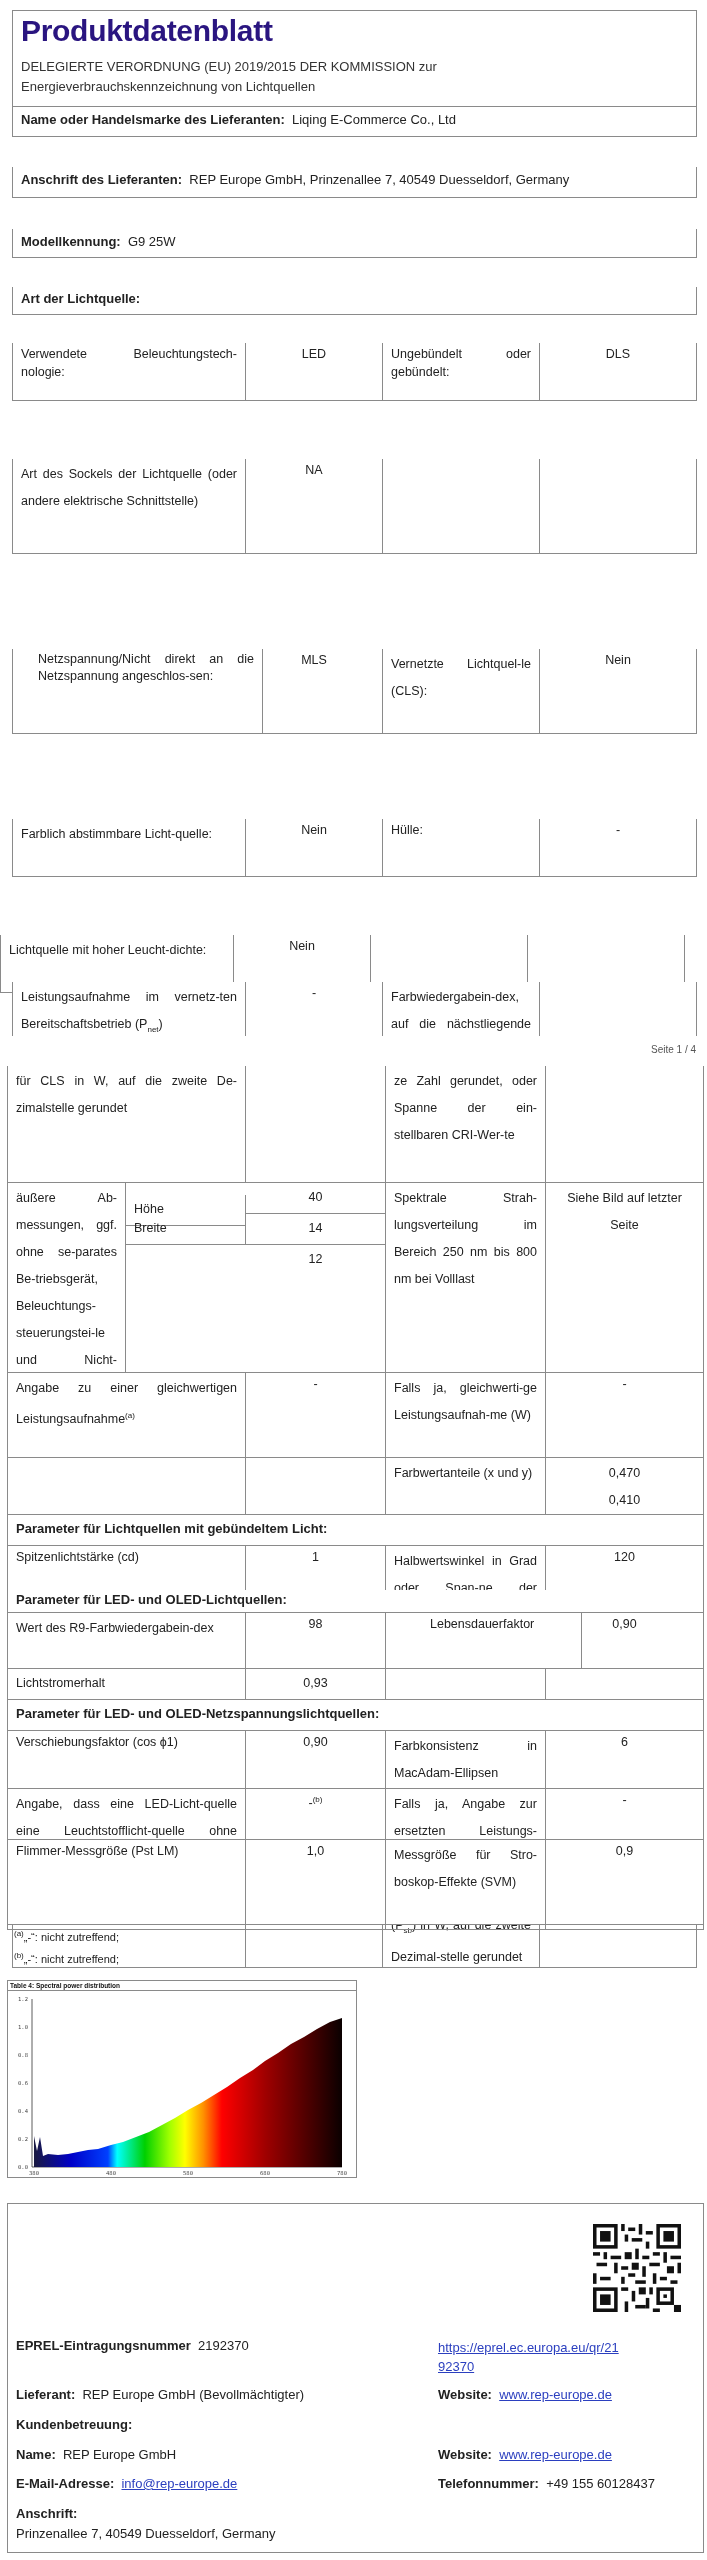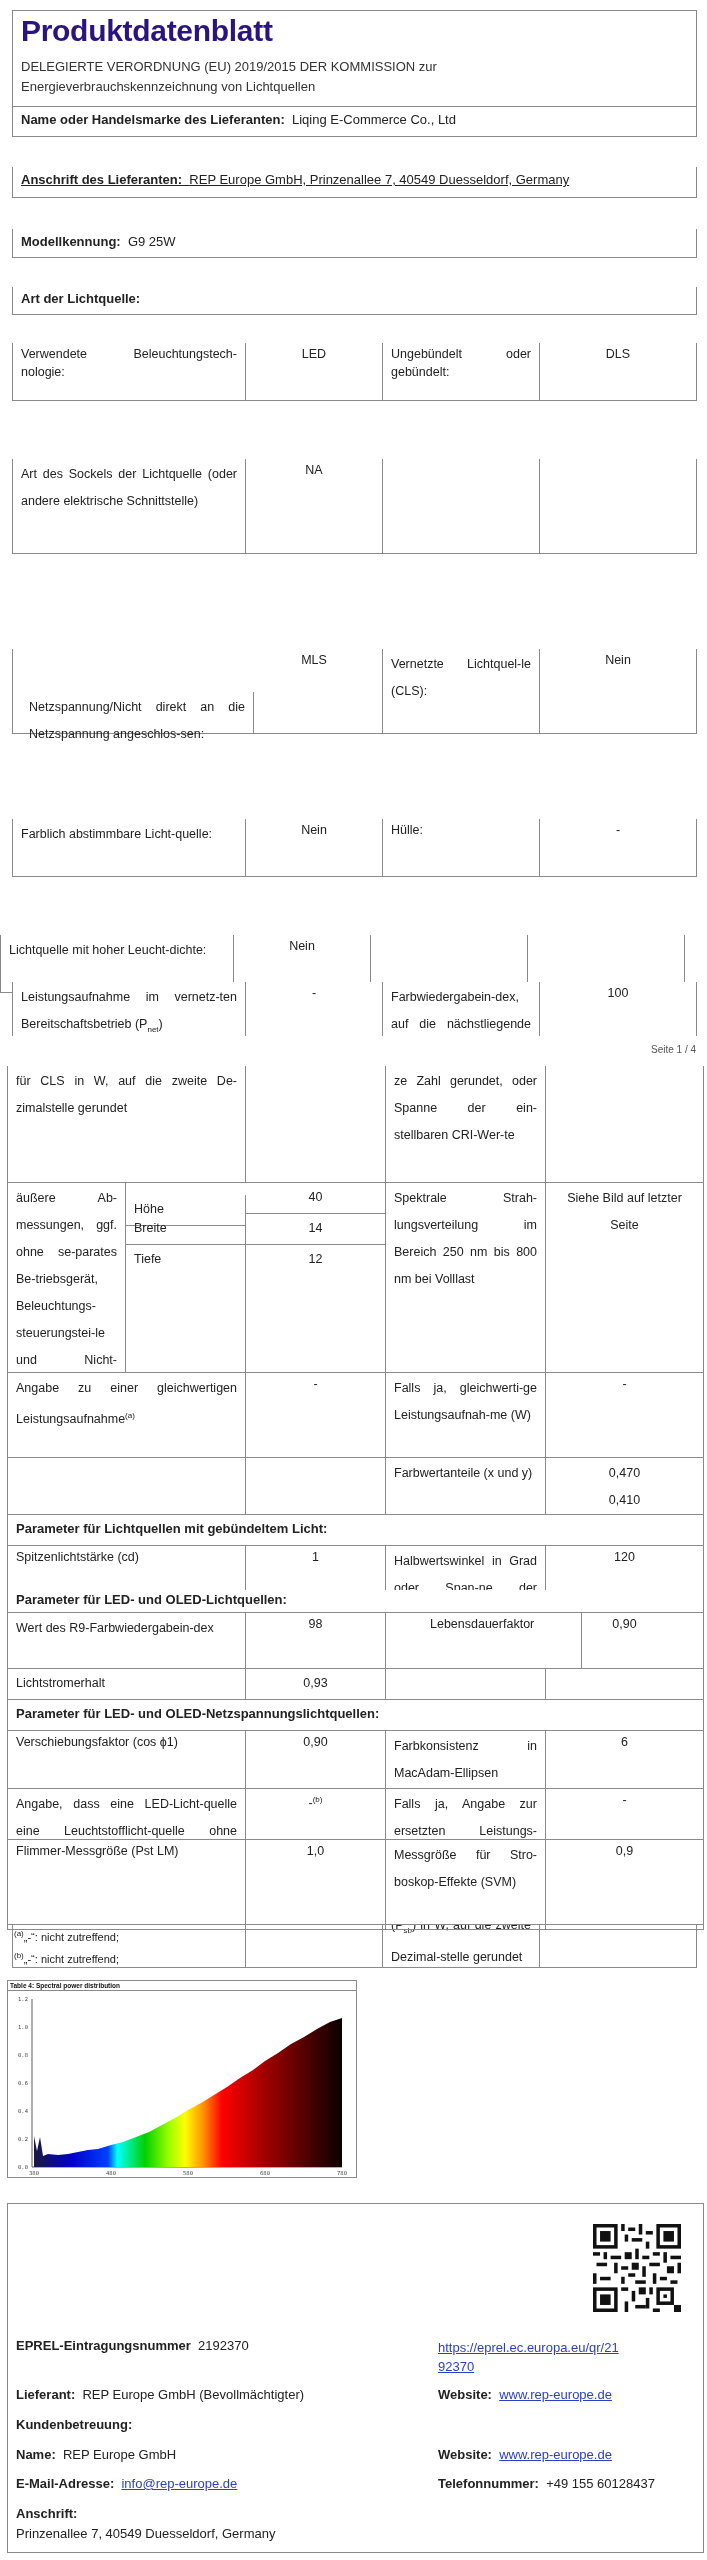--- a/index.html
+++ b/index.html
@@ -23,21 +23,21 @@
 <div class="abs box" style="left:12px;top:10px;width:685px;height:97px;padding:2px 8px;">
   <div class="title">Produktdatenblatt</div>
   <div class="subtitle" style="margin-top:8px;">DELEGIERTE VERORDNUNG (EU) 2019/2015 DER KOMMISSION zur</div>
   <div class="subtitle">Energieverbrauchskennzeichnung von Lichtquellen</div>
 </div>
 
 <div class="abs row" style="left:12px;top:107px;width:685px;height:30px;padding:5px 8px;font-size:13px;">
   <span class="bold">Name oder Handelsmarke des Lieferanten:</span>&nbsp;
   <span>Liqing E-Commerce Co., Ltd</span>
 </div>
-<div class="abs row" style="left:12px;top:137px;width:685px;height:31px;padding:5px 8px;font-size:13px;text-decoration:underline;">
+<div class="abs row" style="left:12px;top:137px;width:685px;height:31px;padding:5px 8px;font-size:13px;">
   <span class="bold">Anschrift des Lieferanten:</span>&nbsp;
   <span>REP Europe GmbH, Prinzenallee 7, 40549 Duesseldorf, Germany</span>
 </div>
 <div class="abs row" style="left:12px;top:168px;width:685px;height:29px;padding:5px 8px;font-size:13px;">
   <span class="bold">Modellkennung:</span>&nbsp;
   <span>G9 25W</span>
 </div>
 <div class="abs row" style="left:12px;top:197px;width:685px;height:28px;padding:4px 8px;font-size:13px;">
   <span class="bold">Art der Lichtquelle:</span>
 </div>
@@ -48,21 +48,21 @@
   <div class="cell" style="left:370px;width:157px;">Ungebündelt oder gebündelt:</div>
   <div class="cell center last" style="left:527px;width:156px;">DLS</div>
 </div>
 <div class="abs row" style="left:12px;top:283px;width:685px;height:95px;">
   <div class="cell" style="left:0;width:233px;line-height:27px;">Art des Sockels der Lichtquelle (oder andere elektrische Schnittstelle)</div>
   <div class="cell center" style="left:233px;width:137px;">NA</div>
   <div class="cell" style="left:370px;width:157px;"></div>
   <div class="cell center last" style="left:527px;width:156px;"></div>
 </div>
 <div class="abs row" style="left:12px;top:378px;width:685px;height:85px;">
-  <div class="cell" style="left:8px;width:233px;line-height:27px;margin-top:43px;">Netzspannung/Nicht direkt an die Netzspannung angeschlos-sen:</div>
+  <div class="cell" style="left:17px;width:233px;line-height:17px;">Netzspannung/Nicht direkt an die Netzspannung angeschlos-sen:</div>
   <div class="cell center" style="left:233px;width:137px;">MLS</div>
   <div class="cell" style="left:370px;width:157px;line-height:27px;">Vernetzte Lichtquel-le (CLS):</div>
   <div class="cell center last" style="left:527px;width:156px;">Nein</div>
 </div>
 <div class="abs row" style="left:12px;top:463px;width:685px;height:58px;">
   <div class="cell" style="left:0;width:233px;line-height:27px;">Farblich abstimmbare Licht-quelle:</div>
   <div class="cell center" style="left:233px;width:137px;">Nein</div>
   <div class="cell" style="left:370px;width:157px;">Hülle:</div>
   <div class="cell center last" style="left:527px;width:156px;">-</div>
 </div>
@@ -115,40 +115,38 @@
 <div class="abs row" style="left:12px;top:870px;width:685px;height:112px;background:#fff;">
   <div class="cell" style="left:0;width:233px;line-height:27px;"><span>Leistungsaufnahme im Ein-Zu-stand (P</span><sub>on</sub><span>) in W</span></div>
   <div class="cell center" style="left:233px;width:137px;">25,0</div>
   <div class="cell" style="left:370px;width:157px;line-height:27px;"><span>Leistungsaufnahme im Bereitschaftszu-stand (P</span><sub>sb</sub><span>) in W, auf die zweite Dezimal-stelle gerundet</span></div>
   <div class="cell center last" style="left:527px;width:156px;">-</div>
 </div>
 <div class="abs" style="left:12px;top:982px;width:685px;height:54px;border-left:1px solid #8a8a8a;border-right:1px solid #8a8a8a;background:#fff;">
   <div class="cell" style="left:0;width:233px;line-height:27px;"><span>Leistungsaufnahme im vernetz-ten Bereitschaftsbetrieb (P</span><sub>net</sub><span>)</span></div>
   <div class="cell center" style="left:233px;width:137px;">-</div>
   <div class="cell" style="left:370px;width:157px;line-height:27px;overflow:hidden;">Farbwiedergabein-dex, auf die nächstliegende gan-</div>
-  <div class="cell center last" style="left:527px;width:156px;">100</div>
 </div>
 
 <div class="abs" style="left:0;top:1036px;width:707px;height:30px;background:#fff;"></div>
 <div class="abs" style="left:600px;top:1044px;width:96px;text-align:right;font-size:10px;color:#555;">Seite 1 / 4</div>
 
 <div class="abs" style="left:7px;top:1066px;width:697px;height:117px;border-left:1px solid #8a8a8a;border-right:1px solid #8a8a8a;border-bottom:1px solid #8a8a8a;background:#fff;">
   <div class="cell" style="left:0;width:238px;line-height:27px;">für CLS in W, auf die zweite De-zimalstelle gerundet</div>
   <div class="cell center" style="left:238px;width:140px;"></div>
   <div class="cell" style="left:378px;width:160px;line-height:27px;">ze Zahl gerundet, oder Spanne der ein-stellbaren CRI-Wer-te</div>
   <div class="cell center last" style="left:538px;width:157px;"></div>
 </div>
 
 <div class="abs" style="left:7px;top:1183px;width:697px;height:190px;border-left:1px solid #8a8a8a;border-right:1px solid #8a8a8a;border-bottom:1px solid #8a8a8a;background:#fff;">
   <div class="cell" style="left:0;width:118px;line-height:27px;">äußere Ab-messungen, ggf. ohne se-parates Be-triebsgerät, Beleuchtungs-steuerungstei-le und Nicht-Beleuchtungs-teile (Millime-ter)</div>
   <div class="cell" style="left:118px;width:120px;top:12px;bottom:auto;height:31px;border-bottom:1px solid #8a8a8a;padding-top:5px;">Höhe</div>
   <div class="cell center" style="left:238px;width:140px;top:0;bottom:auto;height:31px;border-bottom:1px solid #8a8a8a;padding-top:5px;">40</div>
   <div class="cell" style="left:118px;width:120px;top:31px;bottom:auto;height:31px;border-bottom:1px solid #8a8a8a;padding-top:5px;">Breite</div>
   <div class="cell center" style="left:238px;width:140px;top:31px;bottom:auto;height:31px;border-bottom:1px solid #8a8a8a;padding-top:5px;">14</div>
-  <div class="cell" style="left:118px;width:120px;top:62px;padding-top:5px;">Tiefe</div>
   <div class="cell center" style="left:238px;width:140px;top:62px;padding-top:5px;">12</div>
   <div class="cell" style="left:378px;width:160px;line-height:27px;">Spektrale Strah-lungsverteilung im Bereich 250 nm bis 800 nm bei Volllast</div>
   <div class="cell center last" style="left:538px;width:157px;line-height:27px;padding:2px 20px;">Siehe Bild auf letzter Seite</div>
 </div>
 
 <div class="abs" style="left:7px;top:1373px;width:697px;height:85px;border-left:1px solid #8a8a8a;border-right:1px solid #8a8a8a;border-bottom:1px solid #8a8a8a;background:#fff;">
   <div class="cell" style="left:0;width:238px;line-height:27px;"><span>Angabe zu einer gleichwertigen Leistungsaufnahme</span><sup>(a)</sup></div>
   <div class="cell center" style="left:238px;width:140px;">-</div>
   <div class="cell" style="left:378px;width:160px;line-height:27px;">Falls ja, gleichwerti-ge Leistungsaufnah-me (W)</div>
   <div class="cell center last" style="left:538px;width:157px;">-</div>

